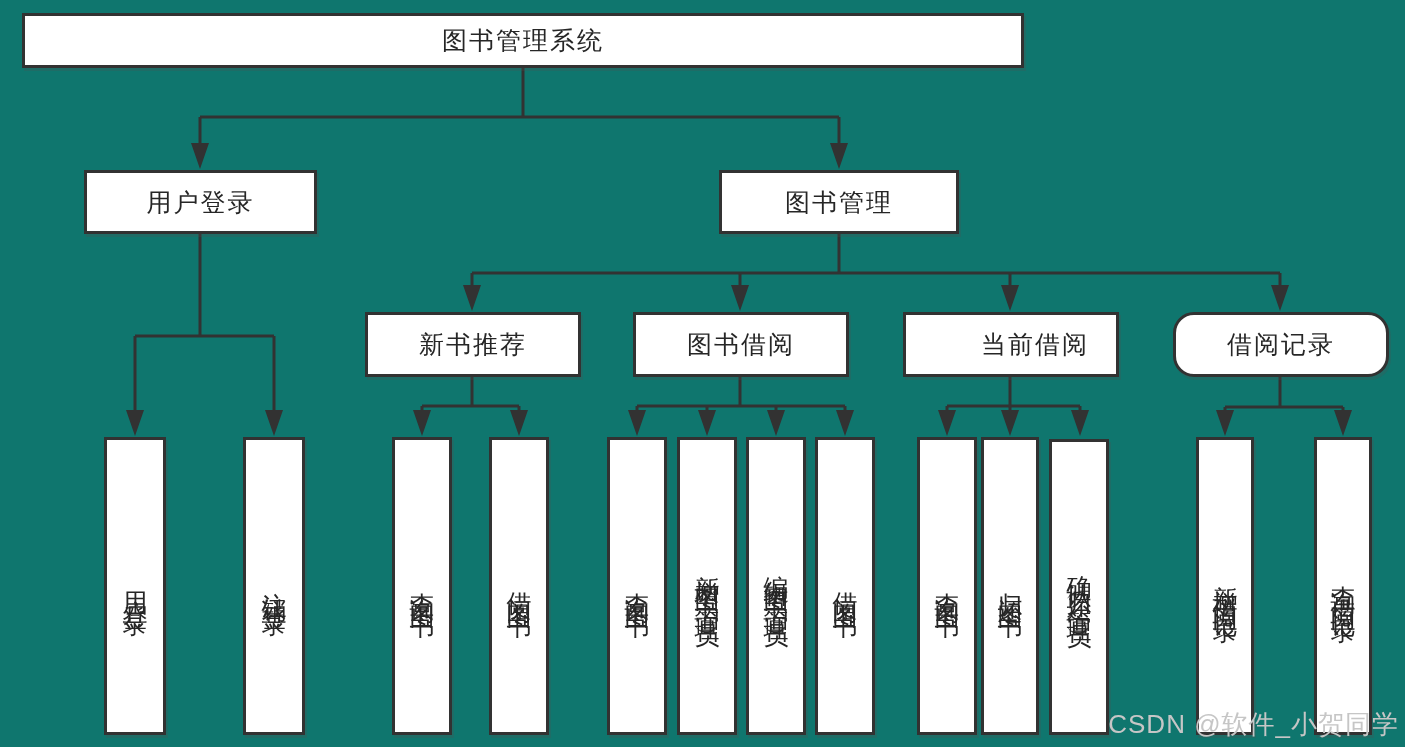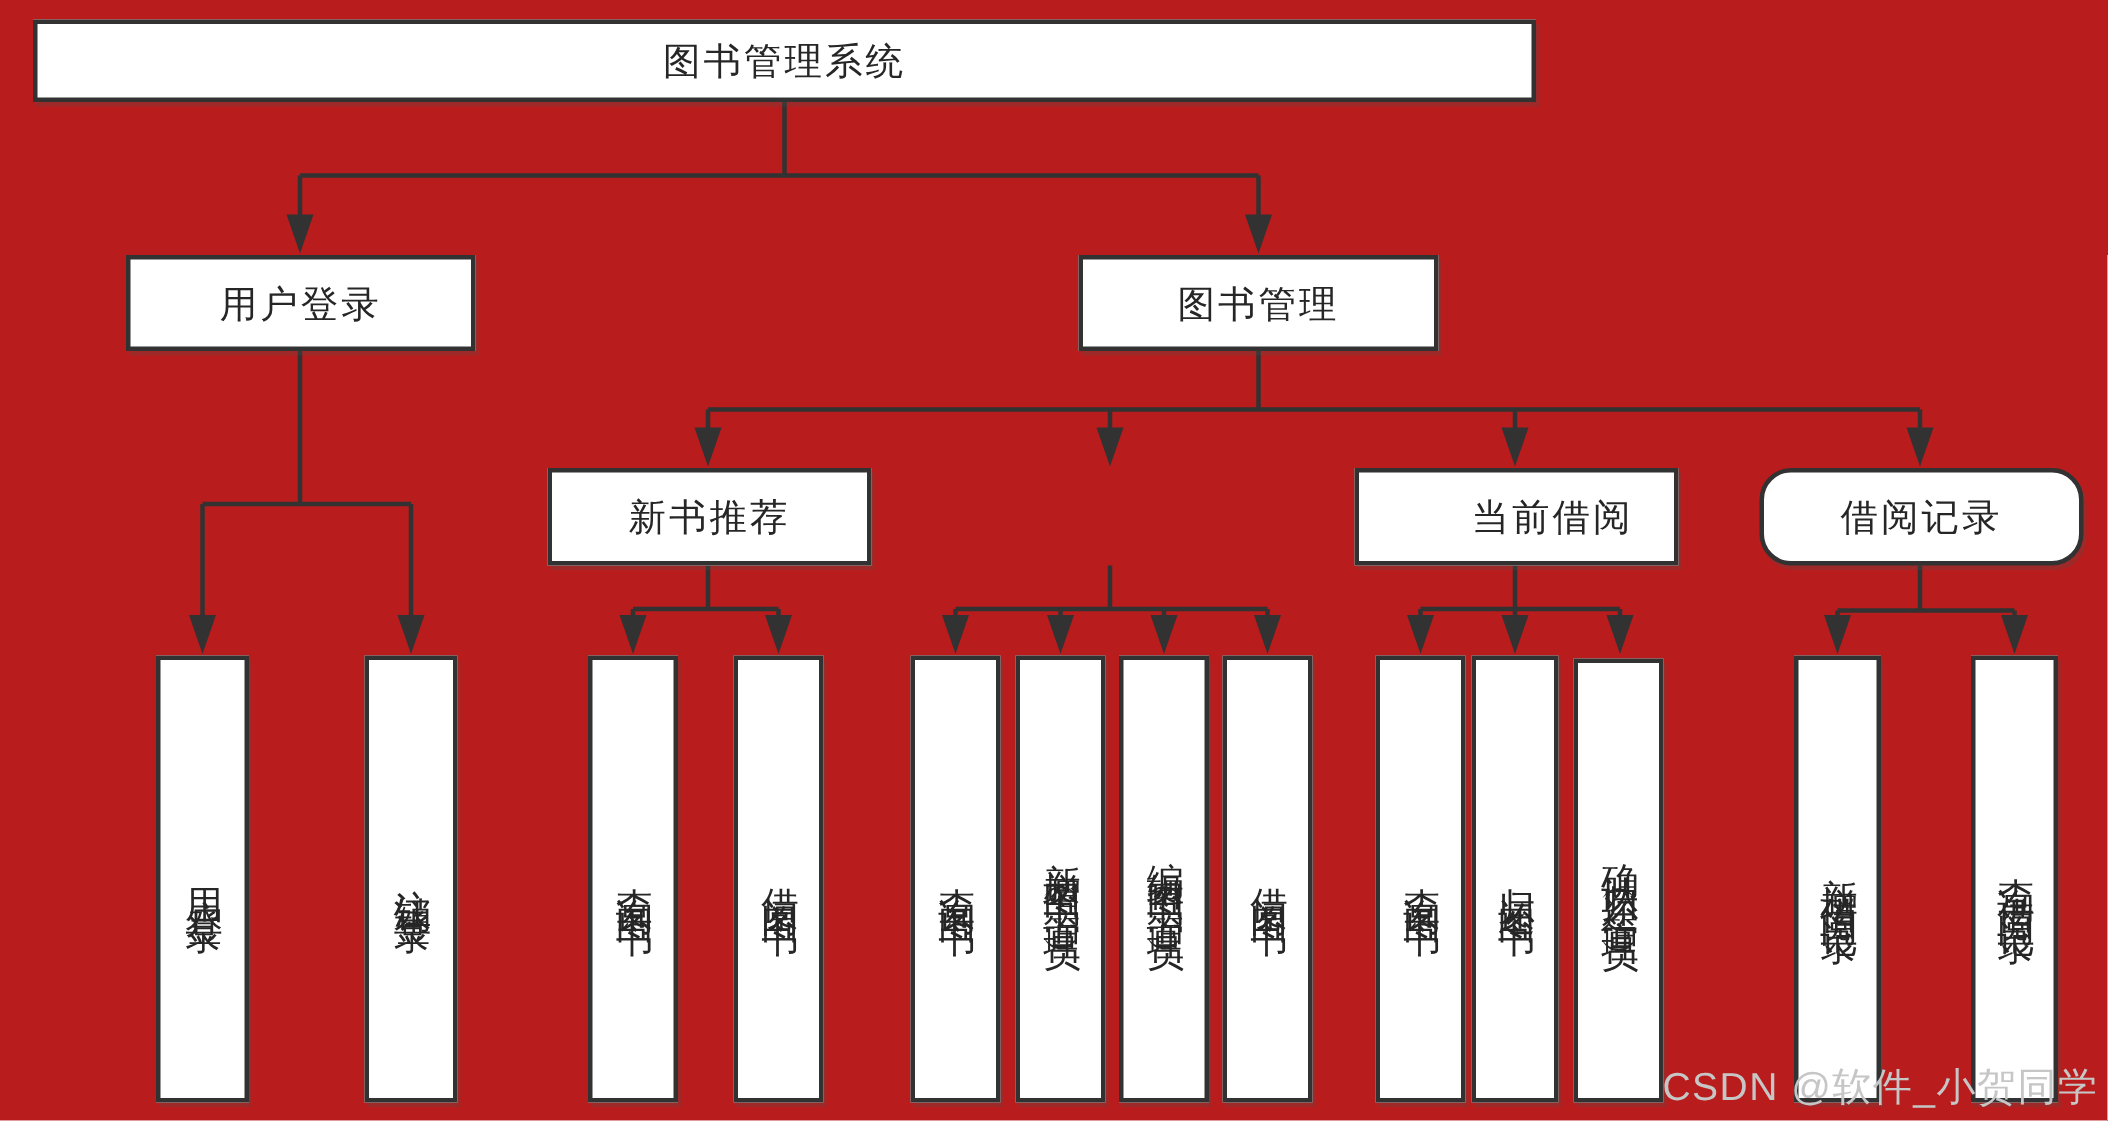--- a/index.html
+++ b/index.html
@@ -1,20 +1,20 @@
 <!DOCTYPE html>
 <html><head>
 <meta charset="utf-8">
 <style>
   html, body { margin: 0; padding: 0; background: #ffffff; }
   .canvas {
     position: relative;
     width: 1405px;
     height: 747px;
-    background: #b91c1c;
+    background: #0f766e;
     overflow: hidden;
     font-family: "Liberation Sans", "DejaVu Sans", sans-serif;
   }
   svg.connectors { position: absolute; left: 0; top: 0; }
   .box {
     position: absolute;
     box-sizing: border-box;
     background: #ffffff;
     border: 3px solid #323232;
     box-shadow: 2px 3px 0 rgba(80,80,80,0.25);
@@ -102,20 +102,23 @@
   <div class="box" id="b-login">
     <span class="hlabel">用户登录</span>
   </div>
   <div class="box" id="b-mgmt">
     <span class="hlabel">图书管理</span>
   </div>
 
   <div class="box" id="b-l30">
     <span class="hlabel">新书推荐</span>
   </div>
+  <div class="box" id="b-l31">
+    <span class="hlabel">图书借阅</span>
+  </div>
   <div class="box" id="b-l32">
     <span class="hlabel">当前借阅</span>
   </div>
   <div class="box" id="b-l33">
     <span class="hlabel">借阅记录</span>
   </div>
 
   <div class="box" id="lf10">
     <span class="vlabel">用户登录</span>
   </div>

